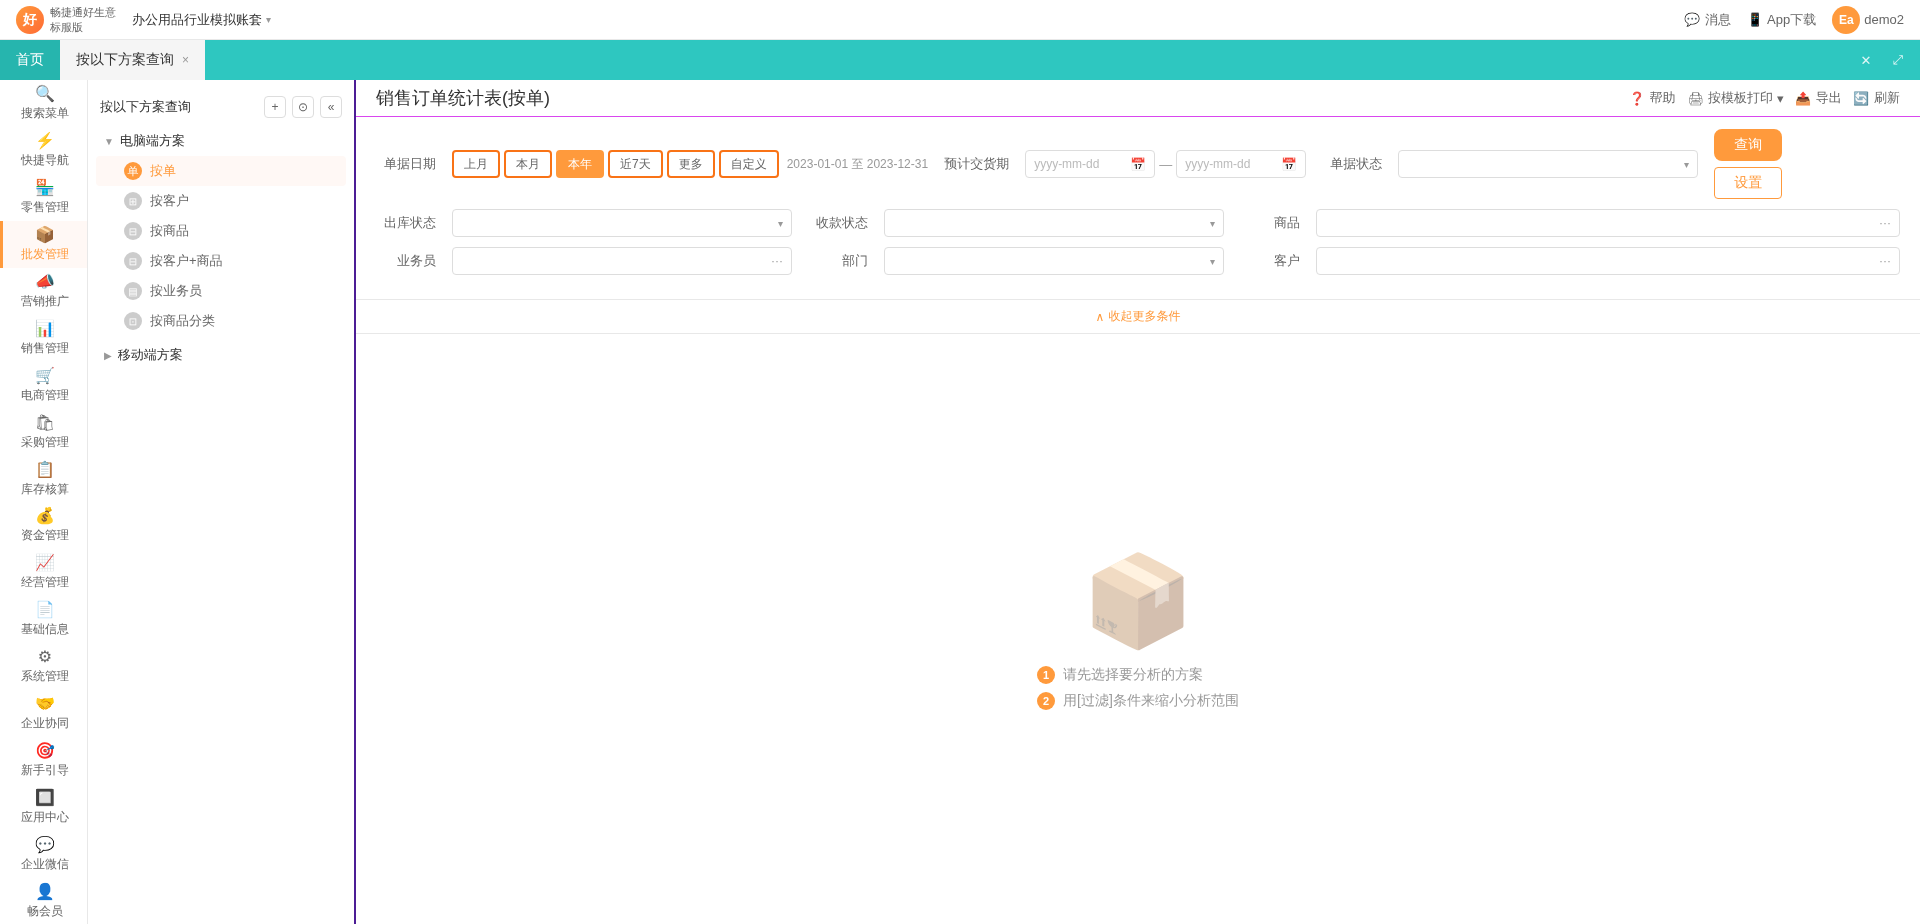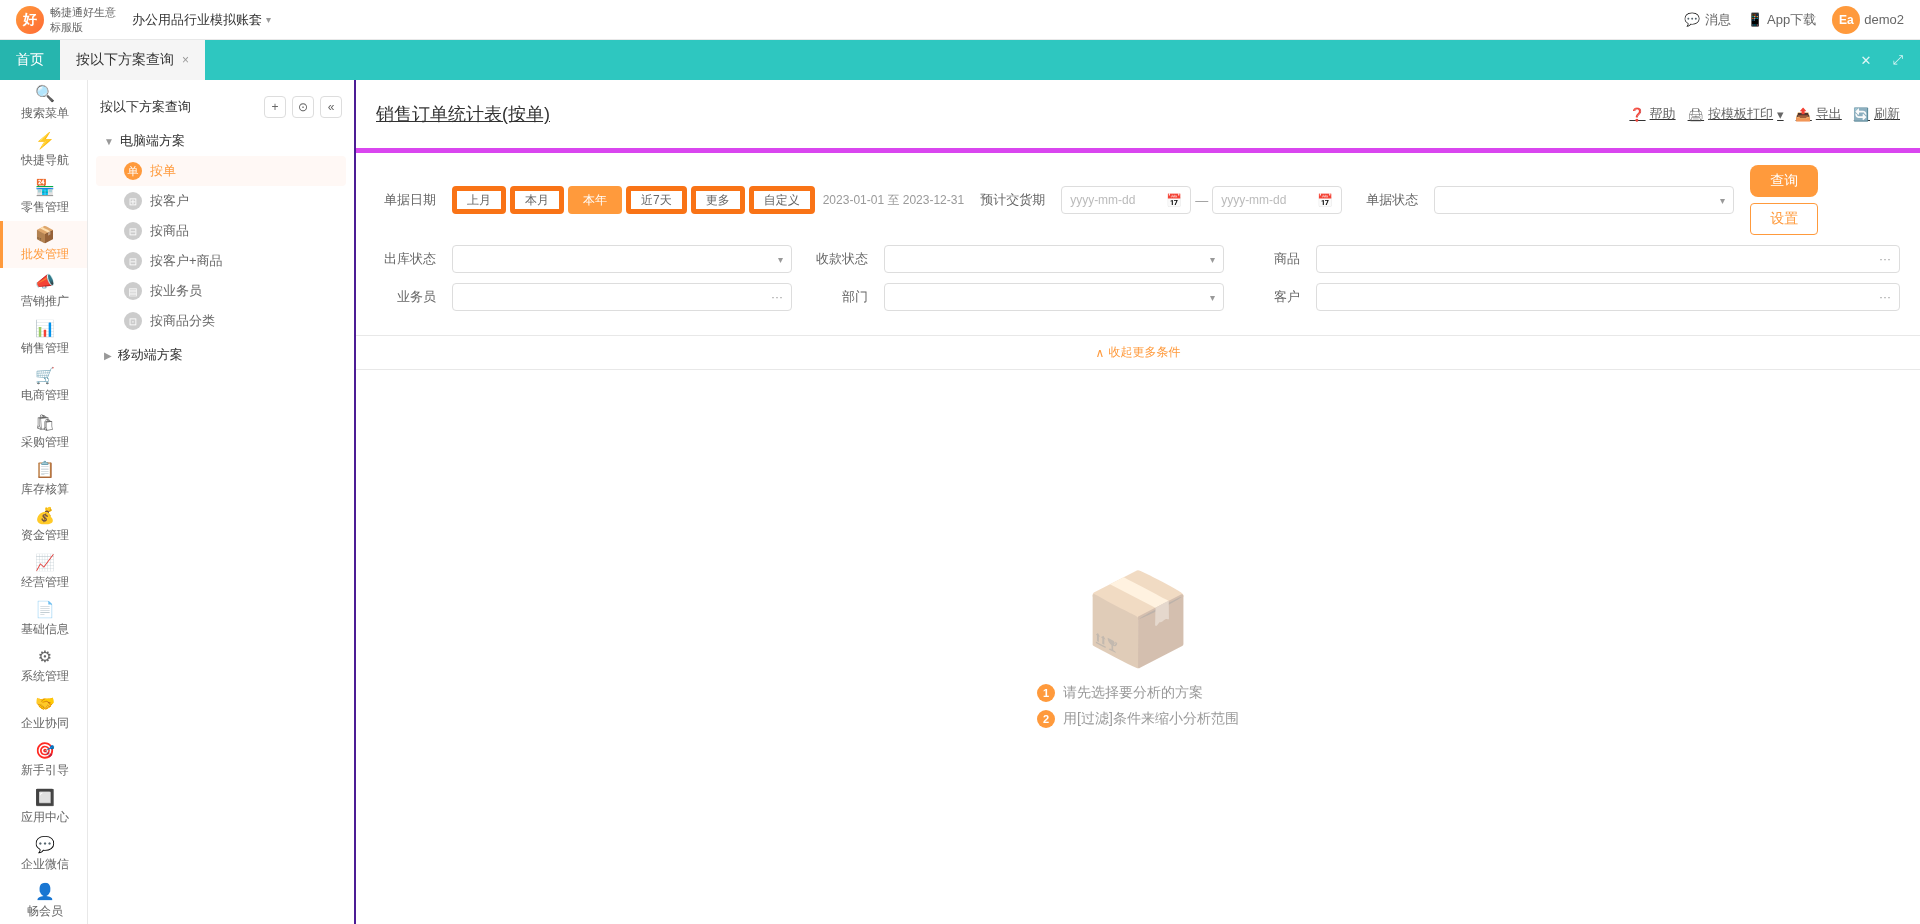--- a/index.html
+++ b/index.html
@@ -50,33 +50,33 @@
     .tree-child { display: flex; align-items: center; gap: 8px; padding: 6px 8px 6px 28px; cursor: pointer; font-size: 13px; color: #666; border-radius: 4px; }
     .tree-child.active { background: #fff8f5; color: #ff9a3c; }
     .tree-icon { width: 18px; height: 18px; display: flex; align-items: center; justify-content: center; font-size: 11px; border-radius: 50%; }
     .icon-orange { background: #ff9a3c; color: white; font-size: 11px; }
     .icon-gray { background: #ccc; color: white; font-size: 10px; }
 
     
     .right-main { flex: 1; display: flex; flex-direction: column; overflow: hidden; }
 
     
-    .page-header { display: flex; align-items: center; justify-content: space-between; padding: 22px 20px; background: #fff; border-bottom: 5px solid #d946ef; flex-shrink: 0; text-decoration: underline; }
+    .page-header { display: flex; align-items: center; justify-content: space-between; padding: 6px 20px; background: #fff; border-bottom: 1px solid #d946ef; flex-shrink: 0; }
     .page-title { font-size: 18px; color: #333; font-weight: 500; }
     .page-header-actions { display: flex; align-items: center; gap: 12px; }
     .header-action { display: flex; align-items: center; gap: 4px; font-size: 13px; color: #666; cursor: pointer; }
     .btn-print { display: flex; align-items: center; gap: 4px; }
 
     
     .filter-area { background: #fff; padding: 12px 20px; border-bottom: 1px solid #e8e8e8; flex-shrink: 0; }
     .filter-row { display: flex; align-items: center; gap: 16px; margin-bottom: 10px; }
     .filter-row:last-child { margin-bottom: 12px; }
     .filter-label { font-size: 13px; color: #666; white-space: nowrap; min-width: 60px; text-align: right; }
     .filter-date-group { display: flex; align-items: center; gap: 4px; }
-    .date-btn { height: 28px; padding: 0 10px; border: 5px solid #f97316; border-radius: 4px; background: #fff; font-size: 12px; color: #666; cursor: pointer; white-space: nowrap; }
+    .date-btn { height: 28px; padding: 0 10px; border: 2px solid #f97316; border-radius: 4px; background: #fff; font-size: 12px; color: #666; cursor: pointer; white-space: nowrap; }
     .date-btn.active { background: #ff9a3c; color: white; border-color: #ff9a3c; }
     .date-range-text { font-size: 12px; color: #999; margin-left: 4px; }
     .filter-date-input { display: flex; align-items: center; gap: 4px; }
     .date-input { height: 28px; border: 1px solid #ddd; border-radius: 4px; padding: 0 8px; font-size: 12px; color: #999; width: 130px; display: flex; align-items: center; justify-content: space-between; cursor: pointer; }
     .date-input .cal-icon { color: #ff9a3c; font-size: 13px; }
     .filter-select { height: 28px; border: 1px solid #ddd; border-radius: 4px; padding: 0 8px; font-size: 12px; color: #666; display: flex; align-items: center; justify-content: space-between; cursor: pointer; min-width: 180px; }
     .filter-select .chevron { color: #999; font-size: 10px; }
     .filter-select-wide { min-width: 300px; }
     .filter-input-dots { height: 28px; border: 1px solid #ddd; border-radius: 4px; padding: 0 8px; font-size: 12px; color: #999; display: flex; align-items: center; justify-content: flex-end; cursor: pointer; min-width: 300px; }
 

